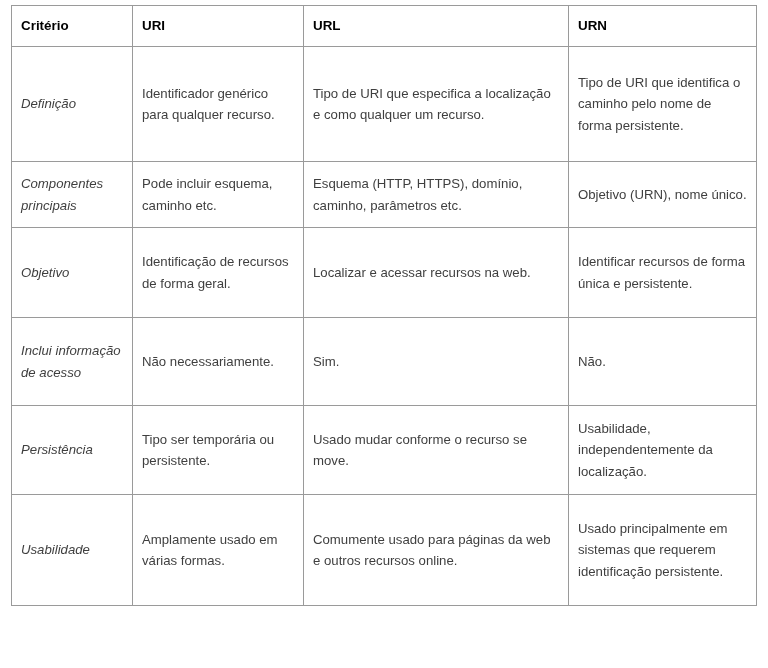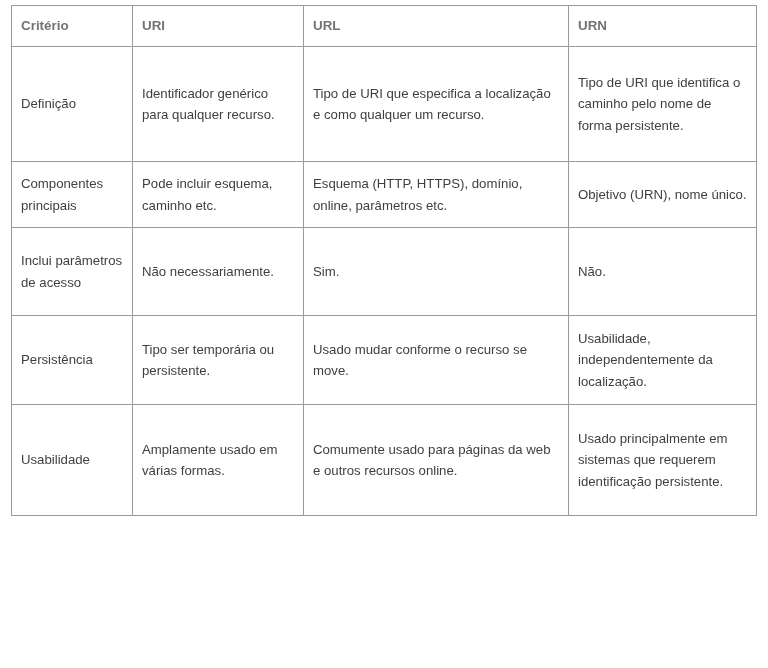--- a/index.html
+++ b/index.html
@@ -43,35 +43,36 @@
     font-size: 13.2px;
     line-height: 1.62;
     color: #3f3f3f;
     font-weight: normal;
     word-wrap: break-word;
     overflow-wrap: break-word;
   }
   table.comparison thead th {
     height: 40px;
     font-weight: bold;
-    color: #737373;
+    color: #000000;
     font-size: 13.4px;
     padding-top: 0;
     padding-bottom: 0;
   }
   tr.r-definicao td { height: 114px; }
   tr.r-componentes td { height: 65px; }
   tr.r-objetivo td { height: 89px; }
   tr.r-exemplo td { height: 65px; }
   tr.r-inclui td { height: 87px; }
   tr.r-persistencia td { height: 88px; }
   tr.r-usabilidade td { height: 110px; }
 
   td.crit {
     color: #3f3f3f;
+    font-style: italic;
   }
 </style>
 </head>
 <body>
 
 <div id="page">
 
   <table class="comparison">
     <colgroup>
       <col class="c0">
@@ -92,28 +93,34 @@
       <tr class="r-definicao">
         <td class="crit">Definição</td>
         <td>Identificador genérico para qualquer recurso.</td>
         <td>Tipo de URI que especifica a localização e como qualquer um recurso.</td>
         <td>Tipo de URI que identifica o caminho pelo nome de forma persistente.</td>
       </tr>
 
       <tr class="r-componentes">
         <td class="crit">Componentes principais</td>
         <td>Pode incluir esquema, caminho etc.</td>
-        <td>Esquema (HTTP, HTTPS), domínio, online, parâmetros etc.</td>
+        <td>Esquema (HTTP, HTTPS), domínio, caminho, parâmetros etc.</td>
         <td>Objetivo (URN), nome único.</td>
       </tr>
 
+      <tr class="r-objetivo">
+        <td class="crit">Objetivo</td>
+        <td>Identificação de recursos de forma geral.</td>
+        <td>Localizar e acessar recursos na web.</td>
+        <td>Identificar recursos de forma única e persistente.</td>
+      </tr>
 
 
       <tr class="r-inclui">
-        <td class="crit">Inclui parâmetros de acesso</td>
+        <td class="crit">Inclui informação de acesso</td>
         <td>Não necessariamente.</td>
         <td>Sim.</td>
         <td>Não.</td>
       </tr>
 
       <tr class="r-persistencia">
         <td class="crit">Persistência</td>
         <td>Tipo ser temporária ou persistente.</td>
         <td>Usado mudar conforme o recurso se move.</td>
         <td>Usabilidade, independentemente da localização.</td>

